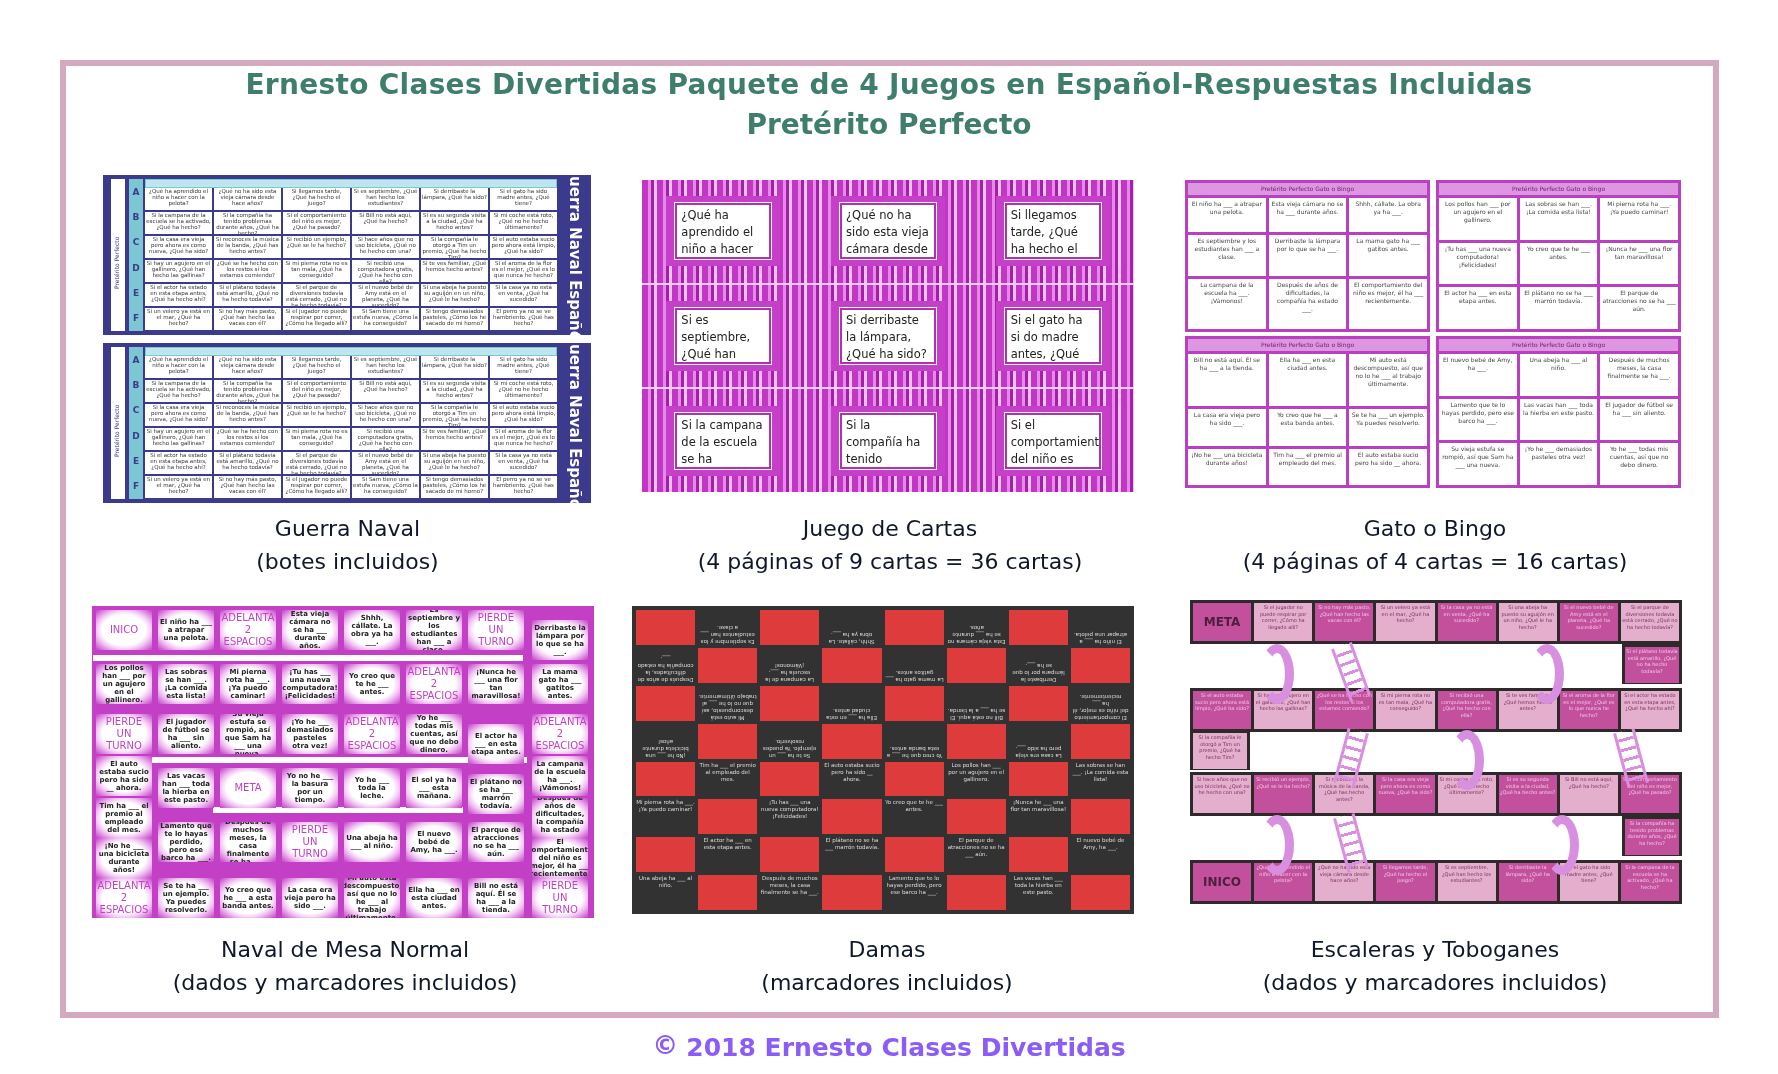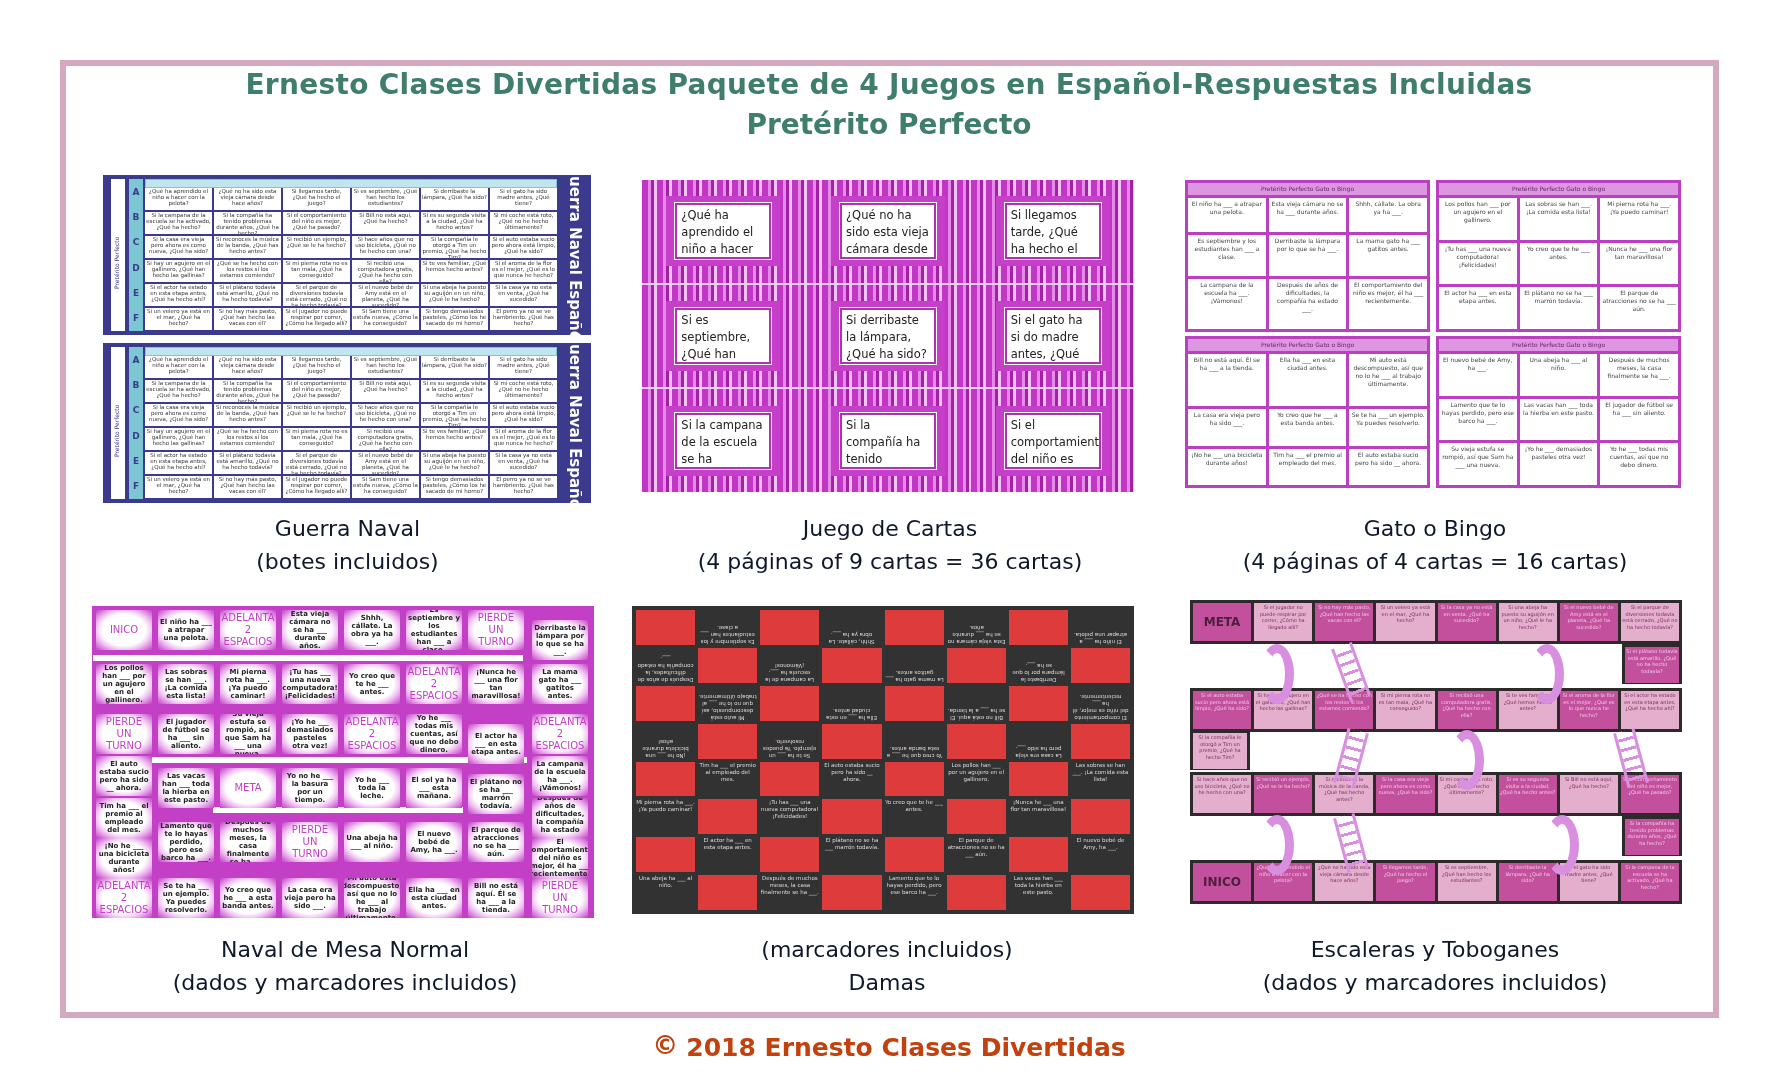--- a/index.html
+++ b/index.html
@@ -2,21 +2,21 @@
 <html><head>
 <meta charset="utf-8">
 <style>
   html,body{margin:0;padding:0;background:#ffffff;}
   body{width:1778px;height:1074px;position:relative;overflow:hidden;font-family:"DejaVu Sans",sans-serif;}
   .frame{position:absolute;left:60px;top:60px;width:1647px;height:946px;border:6px solid #d4a9c0;background:#fff;}
   .title{position:absolute;left:0;width:1778px;text-align:center;color:#3f7d6c;font-family:"DejaVu Sans",sans-serif;font-weight:bold;}
   .t1{top:68px;font-size:28px;letter-spacing:0.3px;}
   .t2{top:108px;font-size:28px;}
   .caption{position:absolute;text-align:center;color:#0f172a;font-family:"DejaVu Sans",sans-serif;font-size:22px;line-height:33px;}
-  .footer{position:absolute;left:0;width:1778px;top:1030px;text-align:center;color:#c2410c;font-size:25px;font-weight:bold;}
+  .footer{position:absolute;left:0;width:1778px;top:1030px;text-align:center;color:#8b5cf6;font-size:25px;font-weight:bold;}
   .footer .copy{font-size:26px;vertical-align:2px;margin-right:8px;}
 
   
   .gn{position:absolute;left:103px;width:488px;height:160px;background:#3c3a8c;}
   .gn .side{position:absolute;left:8px;top:4px;width:14px;height:152px;background:#fff;}
   .gn .side span{position:absolute;left:2px;top:60px;transform:rotate(-90deg);transform-origin:left top;font-size:6px;color:#3c3a8c;white-space:nowrap;top:110px;}
   .gn .letters{position:absolute;left:26px;top:4px;width:14px;height:152px;background:#7dc7d4;display:flex;flex-direction:column;justify-content:space-around;align-items:center;}
   .gn .letters span{font-size:9px;color:#3c3a8c;font-weight:bold;}
   .gn .colhead{position:absolute;left:42px;top:4px;width:410px;height:7px;background:#bfe6ee;border:1px solid #7dc7d4;}
   .gn .grid{position:absolute;left:42px;top:13px;width:412px;display:grid;grid-template-columns:repeat(6,1fr);gap:2px;}
@@ -483,22 +483,22 @@
 </div>
 <div class="caption" style="left:1180px;top:512px;width:510px;">
   <div>Gato o Bingo</div>
   <div>(4 páginas of 4 cartas = 16 cartas)</div>
 </div>
 <div class="caption" style="left:90px;top:933px;width:510px;">
   <div>Naval de Mesa Normal</div>
   <div>(dados y marcadores incluidos)</div>
 </div>
 <div class="caption" style="left:632px;top:933px;width:510px;">
+  <div>Damas</div>
   <div>(marcadores incluidos)</div>
-  <div>Damas</div>
 </div>
 <div class="caption" style="left:1180px;top:933px;width:510px;">
   <div>Escaleras y Toboganes</div>
   <div>(dados y marcadores incluidos)</div>
 </div>
 
 <div class="footer">
   <span class="copy">©</span><span>2018 Ernesto Clases Divertidas</span>
 </div>
 

